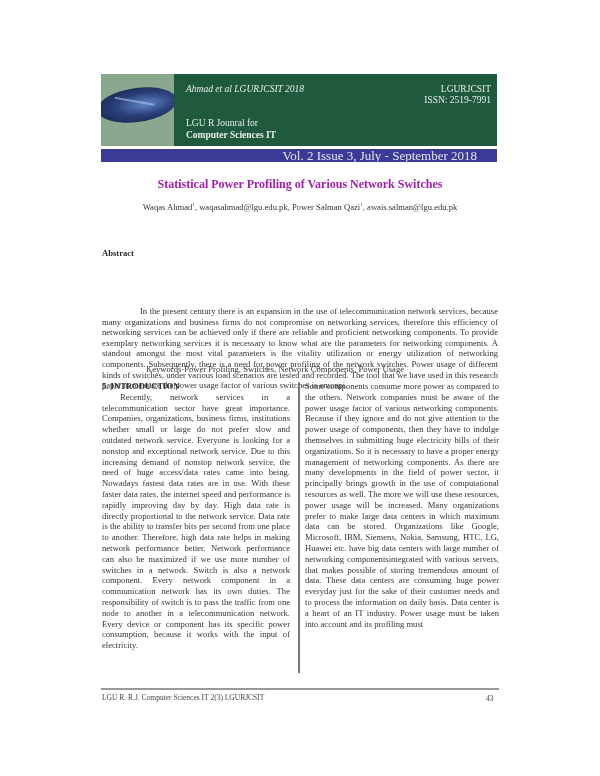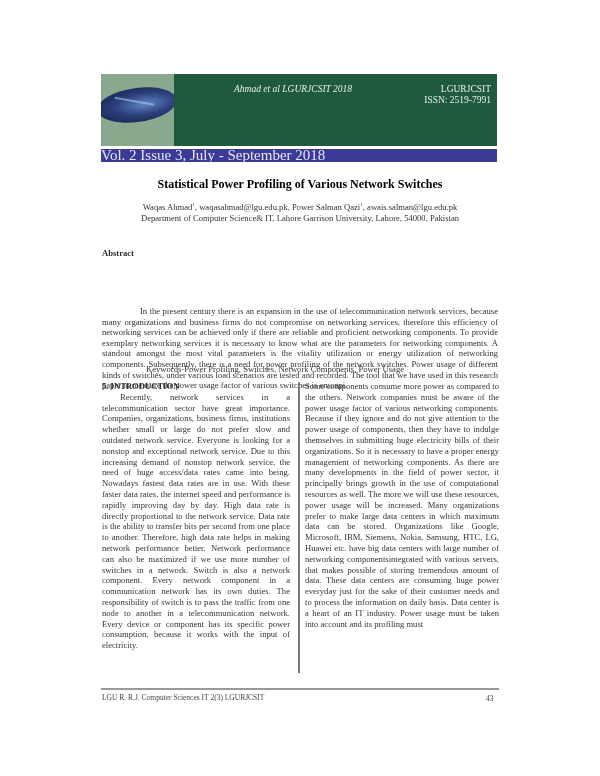--- a/index.html
+++ b/index.html
@@ -5,29 +5,29 @@
   * { margin: 0; padding: 0; box-sizing: border-box; }
   html, body { width: 600px; height: 776px; background: #ffffff; overflow: hidden; }
   body { position: relative; font-family: "Liberation Serif", "DejaVu Serif", serif; color: #2a2a2a; }
 
   .banner { position: absolute; left: 101px; top: 74px; width: 396px; height: 72px; display: flex; }
   .banner-img { width: 73px; height: 72px; background: #8aa88e; position: relative; overflow: hidden; }
   .banner-img .oval { position: absolute; left: -4px; top: 14px; width: 80px; height: 34px; border-radius: 50%;
     background: radial-gradient(ellipse at 60% 50%, #5f86c4 0%, #2b3f7a 45%, #111c3c 100%); transform: rotate(-8deg); }
   .banner-img .oval::after { content: ""; position: absolute; left: 18px; top: 12px; width: 40px; height: 2px; background: #a9c4ea; opacity: .6; transform: rotate(18deg); }
   .banner-main { flex: 1; background: #1f5a3f; color: #e8efe9; position: relative; }
-  .banner-cite { position: absolute; left: 12px; top: 10px; font-size: 9.5px; font-style: italic; margin-left: 48px; }
+  .banner-cite { position: absolute; left: 12px; top: 10px; font-size: 9.5px; font-style: italic; }
   .banner-journal { position: absolute; left: 12px; top: 43px; font-size: 9.5px; line-height: 12px; }
   .banner-journal .bold { font-weight: bold; }
   .banner-right { position: absolute; right: 6px; top: 10px; font-size: 9.5px; line-height: 11px; text-align: right; }
 
   .vol-bar { position: absolute; left: 101px; top: 149px; width: 396px; height: 13px; background: #3b3a96; color: #e6e6f5;
-    font-size: 15px; padding-right: 4px; line-height: 13px; }
+    font-size: 13px; text-align: right; padding-right: 20px; line-height: 13px; }
 
-  .title { position: absolute; left: 100px; top: 177px; width: 400px; text-align: center; font-weight: bold; font-size: 12px; color: #000000; }
+  .title { position: absolute; left: 100px; top: 177px; width: 400px; text-align: center; font-weight: bold; font-size: 12px; color: #a21caf; }
   .authors { position: absolute; left: 100px; top: 199px; width: 400px; text-align: center; font-size: 8.6px; line-height: 11px; color: #333; }
   .authors sup { font-size: 5px; }
 
   .abstract-head { position: absolute; left: 102px; top: 248px; font-weight: bold; font-size: 8.6px; }
   .abstract-body { position: absolute; left: 102px; top: 258px; width: 396px; font-size: 8.6px; line-height: 10.6px; text-align: justify; color: #333; margin-top: 48px; }
   .abstract-body .indent { display: inline-block; width: 38px; }
 
   .keywords { position: absolute; left: 102px; top: 364px; font-size: 8.6px; color: #333; }
   .keywords b { font-weight: normal; margin-left: 44px; }
 
@@ -43,36 +43,39 @@
 </style>
 </head>
 <body>
 
 <div class="banner">
   <div class="banner-img">
     <div class="oval"></div>
   </div>
   <div class="banner-main">
     <div class="banner-cite">Ahmad et al LGURJCSIT 2018</div>
+    <div class="banner-journal">
+      <div>LGU R Jounral for</div>
+      <div class="bold">Computer Sciences IT</div>
+    </div>
     <div class="banner-right">
       <div>LGURJCSIT</div>
       <div>ISSN: 2519-7991</div>
     </div>
   </div>
 </div>
 
 <div class="vol-bar">Vol. 2 Issue 3, July - September 2018</div>
 
 <div class="title">Statistical Power Profiling of Various Network Switches</div>
 
 <div class="authors">
   <div>
     <span>Waqas Ahmad</span><sup>1</sup><span>, waqasahmad@lgu.edu.pk,  </span><span>Power Salman Qazi</span><sup>1</sup><span>, awais.salman@lgu.edu.pk</span>
   </div>
-  <div>Department of Computer Science&amp; IT, Lahore Garrison University, Lahore, 54000, Pakistan</div>
 </div>
 
 <div class="abstract-head">Abstract</div>
 <div class="abstract-body"><span class="indent"></span><span>In the present century there is an expansion in the use of telecommunication network services, because many organizations and business firms do not compromise on networking services, therefore this efficiency of networking services can be achieved only if there are reliable and proficient networking components. To provide exemplary networking services it is necessary to know what are the parameters for networking components. A standout amongst the most vital parameters is the vitality utilization or energy utilization of networking components. Subsequently, there is a need for power profiling of the network switches. Power usage of different kinds of switches, under various load scenarios are tested and recorded. The tool that we have used in this research paper to measure the power usage factor of various switches is emonpi.</span></div>
 
 <div class="keywords"><b>Keywords-</b><span>Power Profiling, Switches, Network Components, Power Usage</span></div>
 
 <div class="col col-left">
   <div class="section-head">5.   INTRODUCTION</div>
   <div><span class="indent" style="display:inline-block;width:18px"></span><span>Recently, network services in a telecommunication sector have great importance. Companies, organizations, business firms, institutions whether small or large do not prefer slow and outdated network service. Everyone is looking for a nonstop and exceptional network service. Due to this increasing demand of nonstop network service, the need of huge access/data rates came into being. Nowadays fastest data rates are in use. With these faster data rates, the internet speed and performance is rapidly improving day by day. High data rate is directly proportional to the network service. Data rate is the ability to transfer bits per second from one place to another. Therefore, high data rate helps in making network performance better. Network performance can also be maximized if we use more number of switches in a network. Switch is also a network component. Every network component in a communication network has its own duties.  The responsibility of switch is to pass the traffic from one node to another in a telecommunication network. Every device or component has its specific power consumption, because it works with the input of electricity.</span></div>

